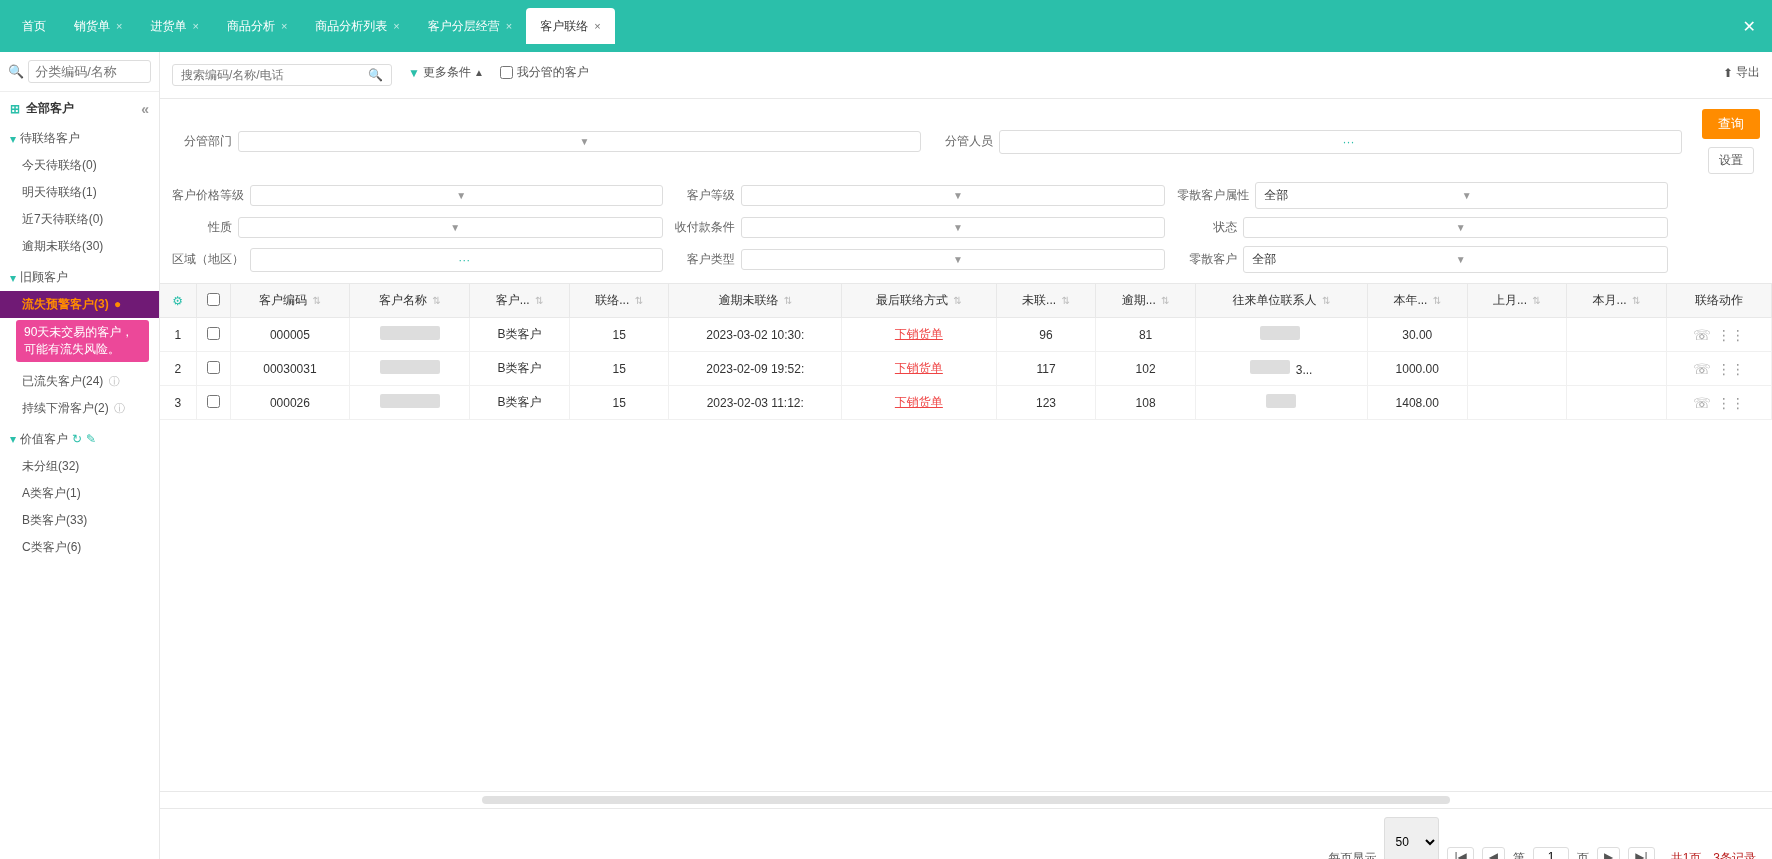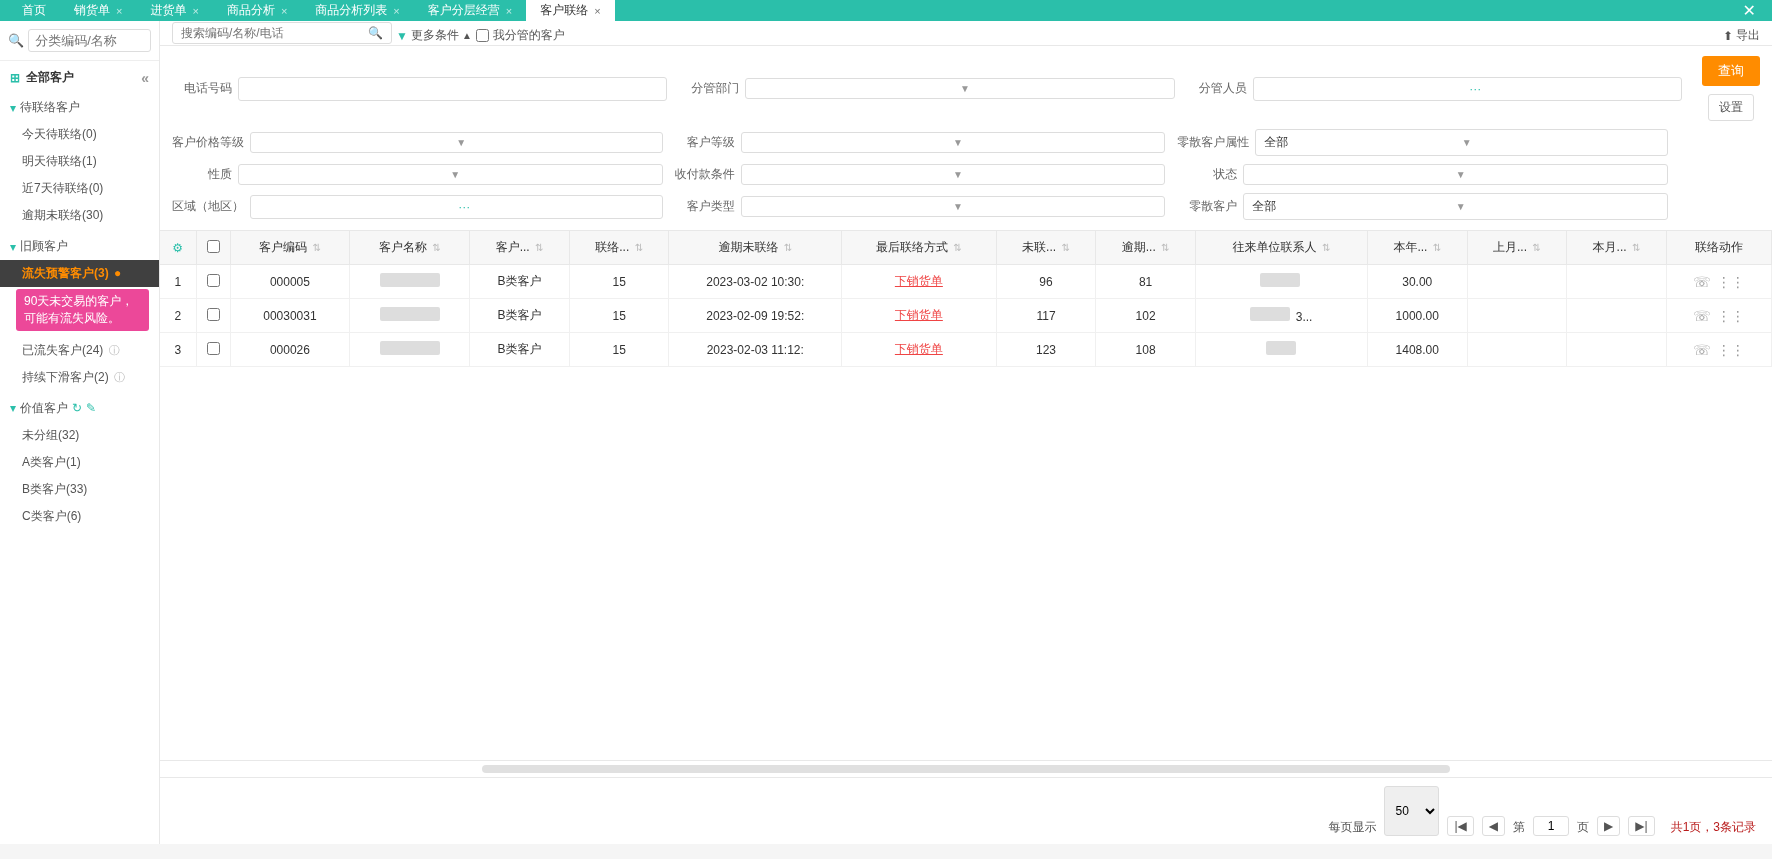--- a/index.html
+++ b/index.html
@@ -3,21 +3,21 @@
   <meta charset="utf-8">
   <style>
     * { box-sizing: border-box; margin: 0; padding: 0; font-family: 'Microsoft YaHei', Arial, sans-serif; font-size: 12px; }
     body { background: #f5f5f5; overflow: hidden; }
 
     
     .tab-bar {
       display: flex;
       align-items: center;
       background: #2bbfaa;
-      height: 21px;
+      height: 52px;
       padding: 0 8px;
       color: #fff;
     }
     .tab-item {
       display: flex;
       align-items: center;
       padding: 0 14px;
       height: 36px;
       cursor: pointer;
       color: #fff;
@@ -97,21 +97,21 @@
     }
     .sidebar-group-title .arrow { margin-right: 4px; color: #2bbfaa; }
 
     .sidebar-item {
       padding: 5px 16px 5px 22px;
       color: #555;
       cursor: pointer;
       font-size: 12px;
     }
     .sidebar-item.active { color: #ff8c00; font-weight: bold; }
-    .sidebar-item.active-bg { background: #404040; }
+    .sidebar-item.active-bg { background: #701a75; }
 
     .warning-tooltip {
       background: #ec4899;
       color: #fff;
       font-size: 11px;
       padding: 4px 8px;
       border-radius: 3px;
       margin: 2px 10px 6px 16px;
       line-height: 1.4;
     }
@@ -121,24 +121,24 @@
       flex: 1;
       display: flex;
       flex-direction: column;
       overflow: hidden;
     }
 
     
     .toolbar {
       background: #fff;
       border-bottom: 1px solid #e8e8e8;
-      padding: 1px 12px;
-      display: flex;
-      align-items: flex-end;
-      gap: 4px;
+      padding: 12px 12px;
+      display: flex;
+      align-items: flex-start;
+      gap: 16px;
       flex-wrap: wrap;
     }
     .toolbar-search {
       display: flex;
       align-items: center;
       border: 1px solid #ddd;
       border-radius: 3px;
       padding: 3px 8px;
       width: 220px;
     }
@@ -481,24 +481,20 @@
       </div>
       <div class="export-btn">
         <span>⬆</span>
         <span>导出</span>
       </div>
     </div>
 
     <div class="filter-panel">
 
       <div class="filter-row">
-        <div class="filter-field">
-          <span class="filter-label">电话号码</span>
-          <input class="filter-input" type="text" style="">
-        </div>
         <div class="filter-field">
           <span class="filter-label">分管部门</span>
           <div class="filter-select">
             <span></span>
             <span class="arrow-down">▼</span>
           </div>
         </div>
         <div class="filter-field">
           <span class="filter-label">分管人员</span>
           <div class="filter-select">

